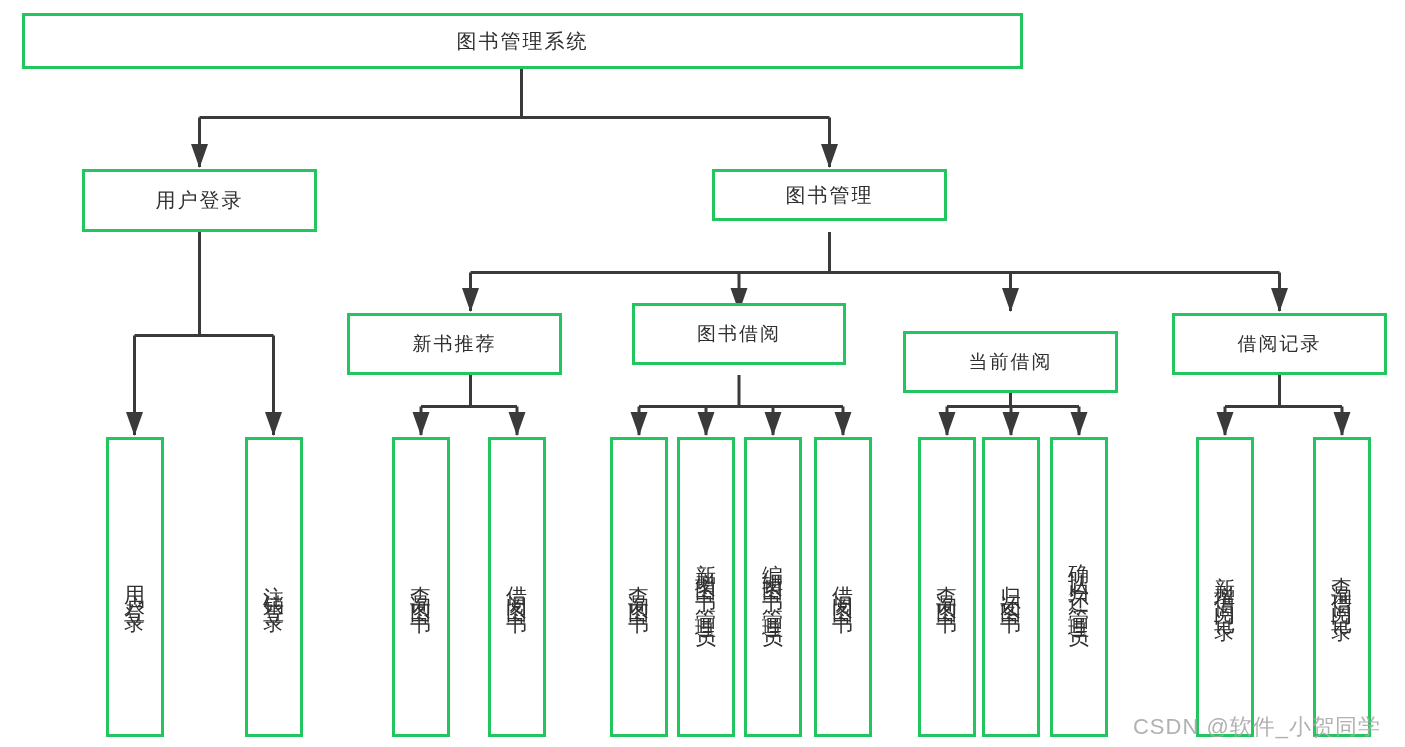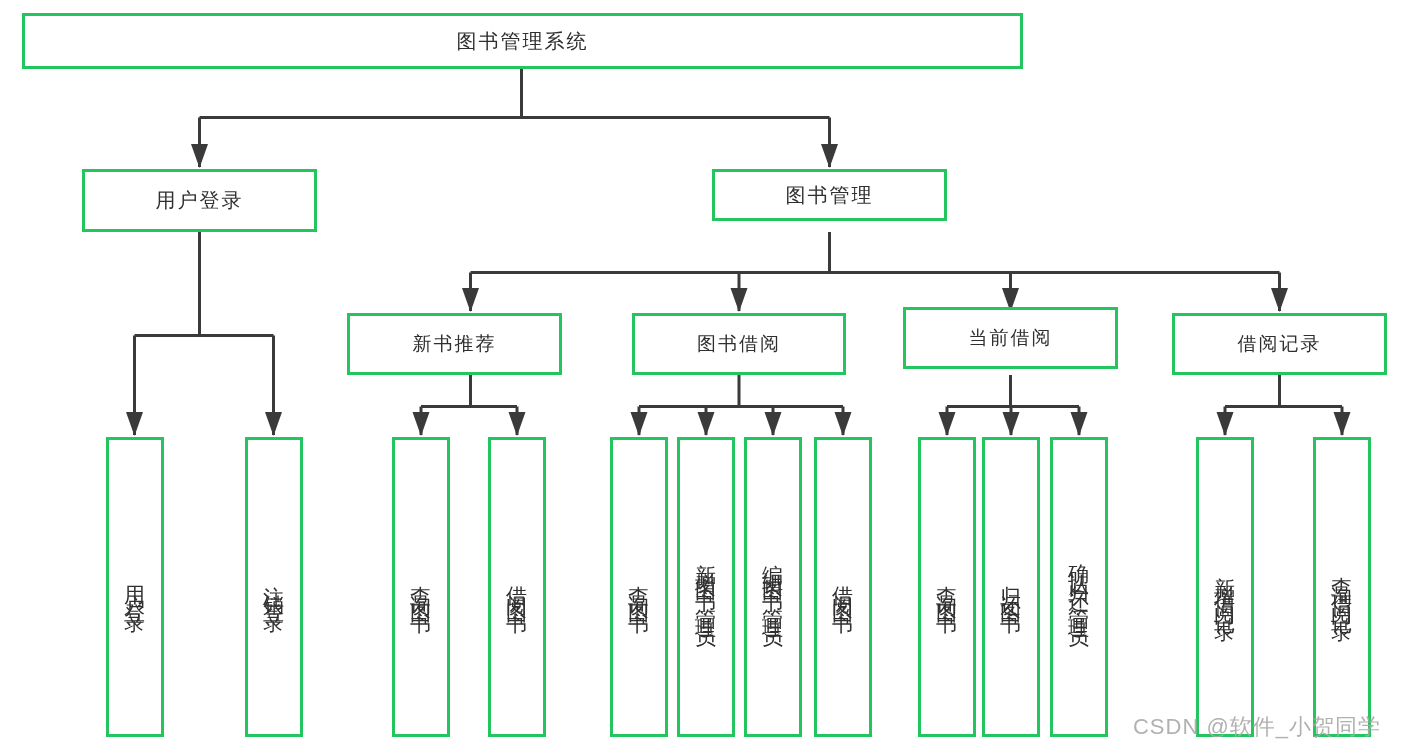--- a/index.html
+++ b/index.html
@@ -101,24 +101,24 @@
   <div class="box h-box" style="left:82px; top:169px; width:235px; height:63px;">
     <span>用户登录</span>
   </div>
   <div class="box h-box" style="left:712px; top:169px; width:235px; height:52px;">
     <span>图书管理</span>
   </div>
 
   <div class="box l3-box" style="left:347px; top:313px; width:215px; height:62px;">
     <span>新书推荐</span>
   </div>
-  <div class="box l3-box" style="left:632px; top:313px; width:214px; height:62px;">
+  <div class="box l3-box" style="left:632px; top:303px; width:214px; height:62px;">
     <span>图书借阅</span>
   </div>
-  <div class="box l3-box" style="left:903px; top:307px; width:215px; height:62px;">
+  <div class="box l3-box" style="left:903px; top:331px; width:215px; height:62px;">
     <span>当前借阅</span>
   </div>
   <div class="box l3-box" style="left:1172px; top:313px; width:215px; height:62px;">
     <span>借阅记录</span>
   </div>
 
   <div class="box v-box" style="left:106px; top:437px; width:58px; height:300px;">
     <span class="vtext">用户登录</span>
   </div>
   <div class="box v-box" style="left:245px; top:437px; width:58px; height:300px;">

